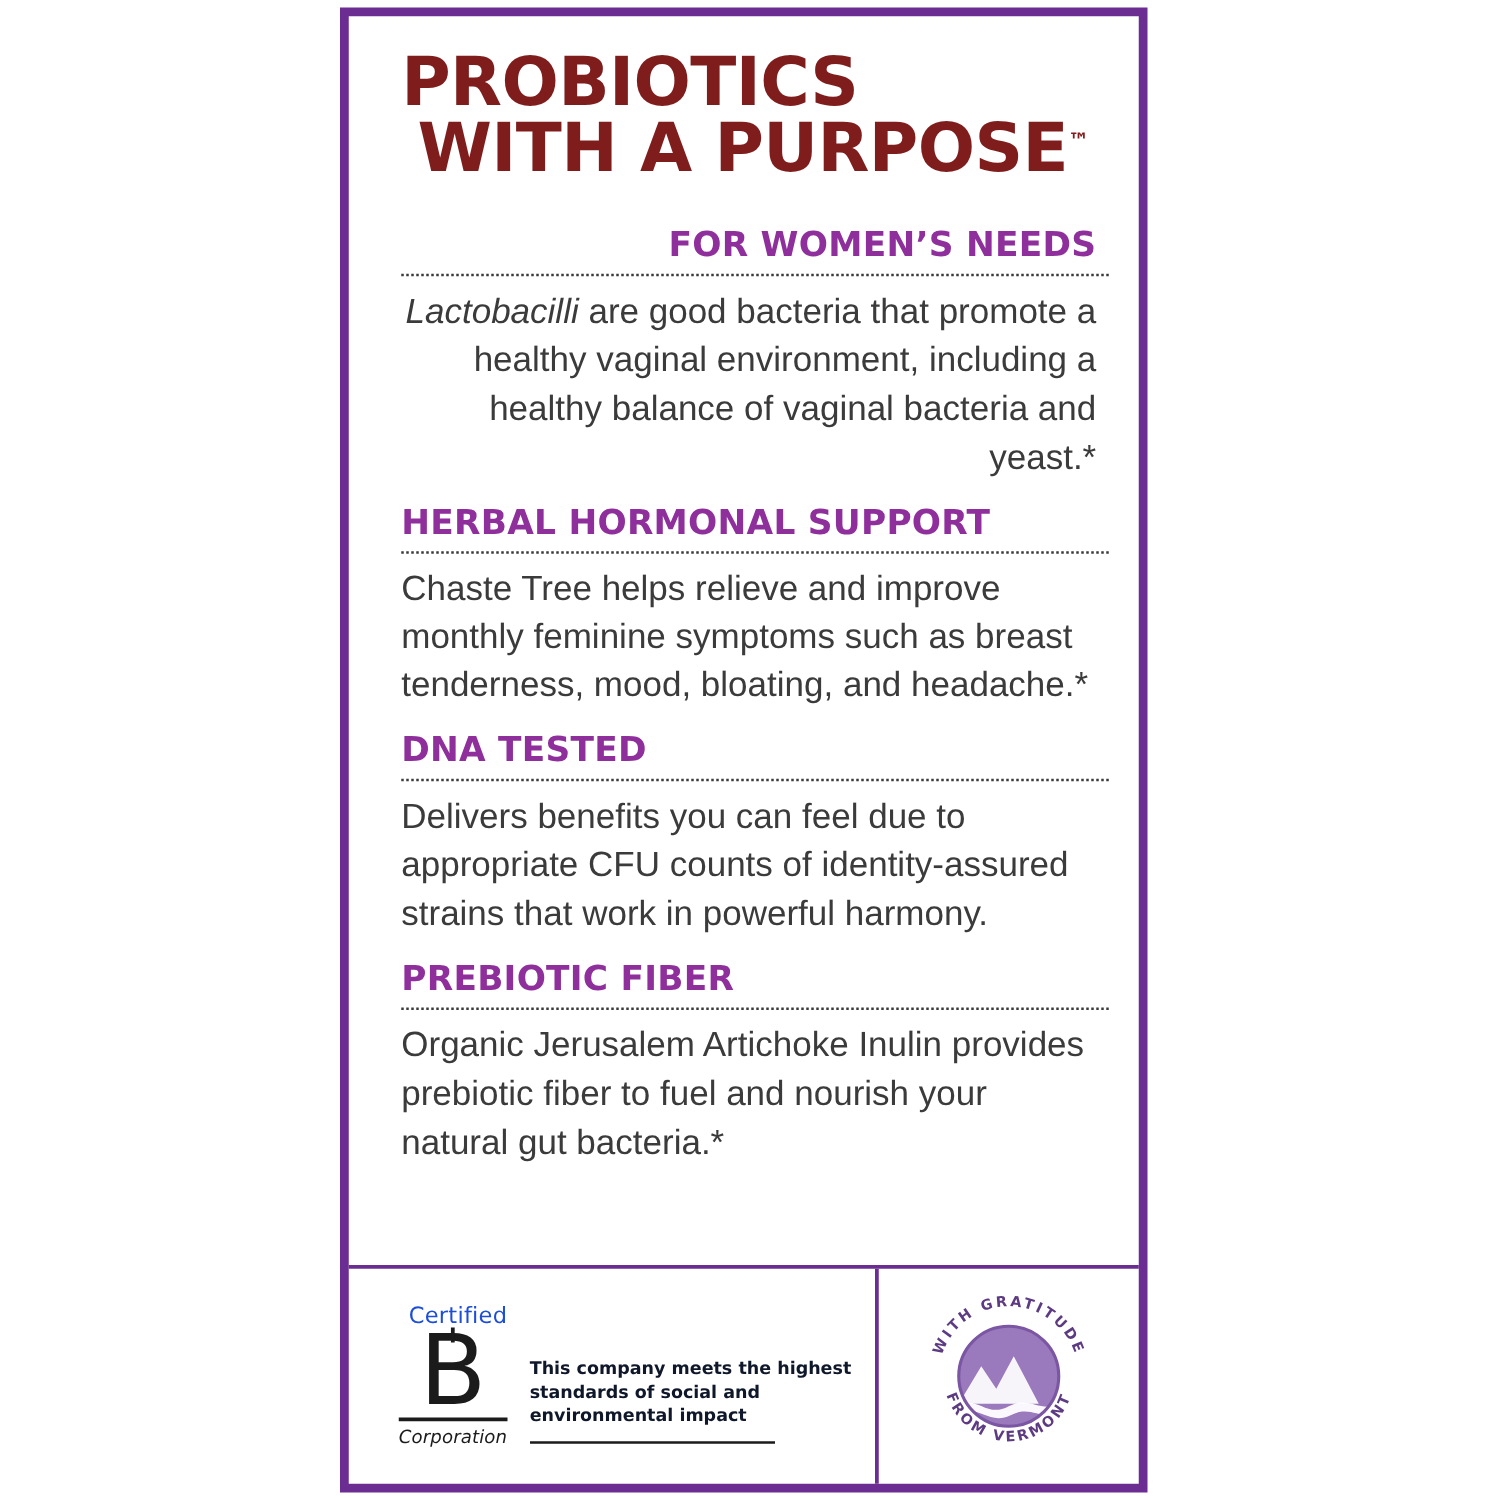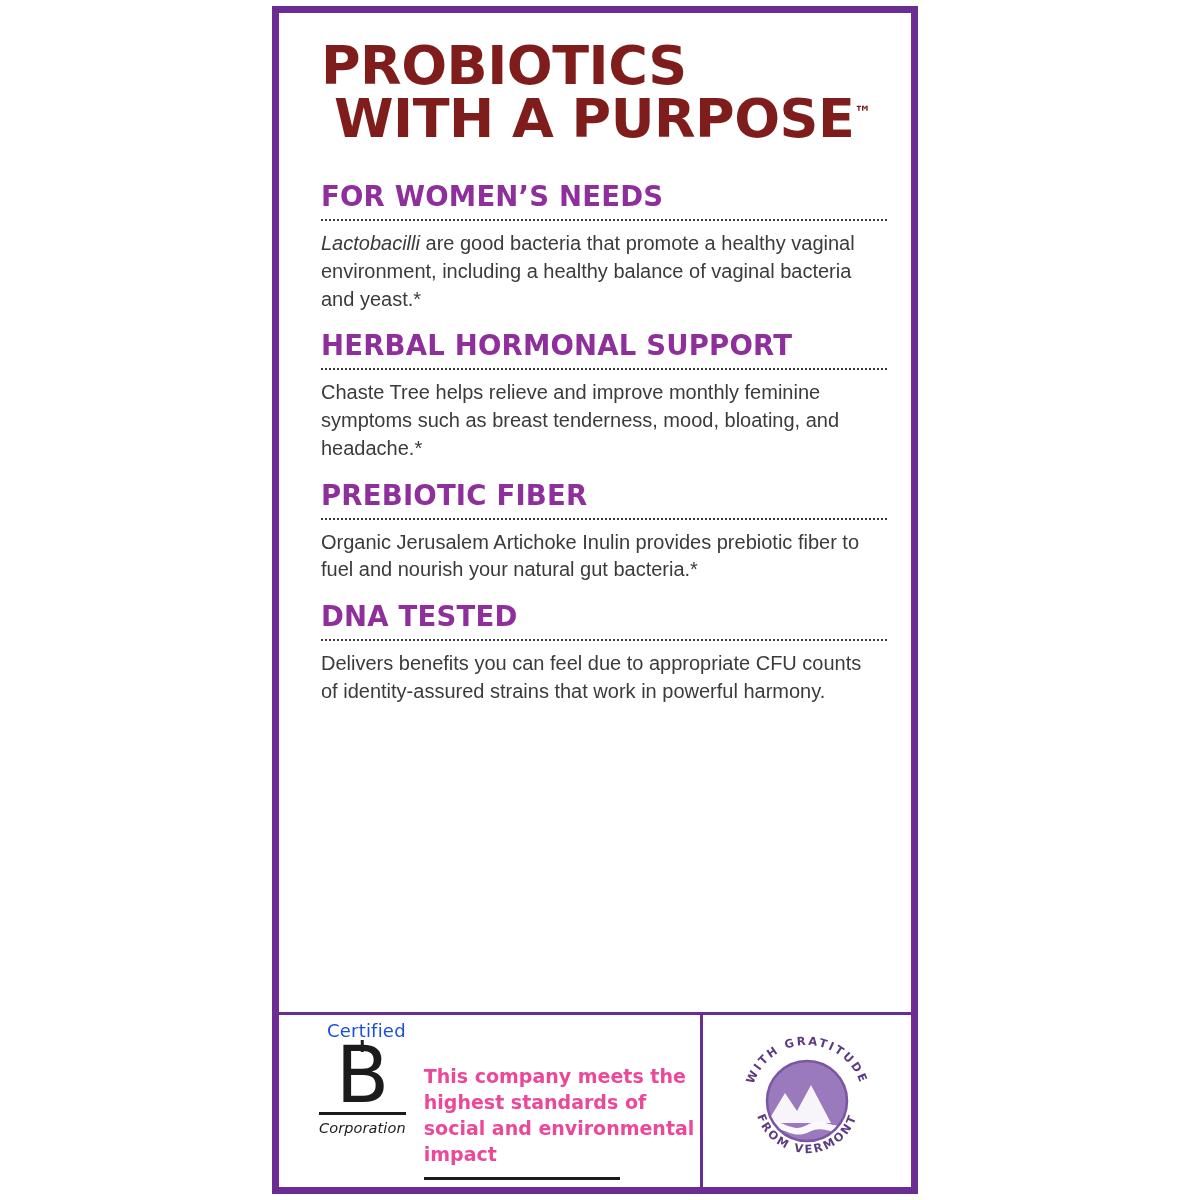--- a/index.html
+++ b/index.html
@@ -48,21 +48,21 @@
     font-size: 17px;
     vertical-align: super;
     font-weight: bold;
     letter-spacing: 0;
   }
 
   .section {
     margin-top: 16px;
     padding-left: 8px;
   }
-  .section.first { margin-top: 34px; }
+  .section.first { margin-top: 34px; text-align: right; }
 
   .section-title {
     font-family: "DejaVu Sans", sans-serif;
     font-weight: bold;
     color: #8e2f9c;
     font-size: 27.5px;
     letter-spacing: 0.2px;
     text-transform: uppercase;
     margin: 0;
     white-space: nowrap;
@@ -71,21 +71,21 @@
   .dotted-rule {
     border-bottom: 2.5px dotted #3b3b3b;
     margin-top: 7px;
     margin-bottom: 9px;
     width: 566px;
   }
 
   .section-body {
     font-family: "Liberation Sans", sans-serif;
     color: #3b3b3b;
-    font-size: 20px;
+    font-size: 28px;
     line-height: 1.39;
     margin: 0;
     max-width: 580px;
   }
   .section-body em {
     font-style: italic;
   }
 
   
   .bottom-strip {
@@ -161,23 +161,23 @@
     color: #1b1b1b;
     margin-top: 5px;
     letter-spacing: 0.1px;
     font-style: italic;
   }
   .bcorp-text {
     margin-left: 18px;
     margin-top: 42px;
     font-family: "DejaVu Sans", sans-serif;
     font-weight: bold;
-    font-size: 19px;
+    font-size: 14px;
     line-height: 1.36;
-    color: #ec4899;
+    color: #0f172a;
     position: relative;
     padding-bottom: 12px;
   }
   .bcorp-text .underbar {
     position: absolute;
     left: 0;
     bottom: 0;
     width: 196px;
     height: 2.5px;
     background: #1b1b1b;
@@ -210,29 +210,29 @@
       <p class="section-body"><em>Lactobacilli</em><span> are good bacteria that promote a healthy vaginal environment, including a healthy balance of vaginal bacteria and yeast.*</span></p>
     </div>
 
     <div class="section">
       <h2 class="section-title">HERBAL HORMONAL SUPPORT</h2>
       <div class="dotted-rule"></div>
       <p class="section-body">Chaste Tree helps relieve and improve monthly feminine symptoms such as breast tenderness, mood, bloating, and headache.*</p>
     </div>
 
     <div class="section">
+      <h2 class="section-title">DNA TESTED</h2>
+      <div class="dotted-rule"></div>
+      <p class="section-body">Delivers benefits you can feel due to appropriate CFU counts of identity-assured strains that work in powerful harmony.</p>
+    </div>
+
+    <div class="section">
       <h2 class="section-title">PREBIOTIC FIBER</h2>
       <div class="dotted-rule"></div>
       <p class="section-body">Organic Jerusalem Artichoke Inulin provides prebiotic fiber to fuel and nourish your natural gut bacteria.*</p>
-    </div>
-
-    <div class="section">
-      <h2 class="section-title">DNA TESTED</h2>
-      <div class="dotted-rule"></div>
-      <p class="section-body">Delivers benefits you can feel due to appropriate CFU counts of identity-assured strains that work in powerful harmony.</p>
     </div>
 
   </div>
 
   <div class="bottom-strip">
 
     <div class="cert-left">
       <div class="bcorp">
         <div class="bcorp-mark">
           <div class="bcorp-certified">Certified</div>

